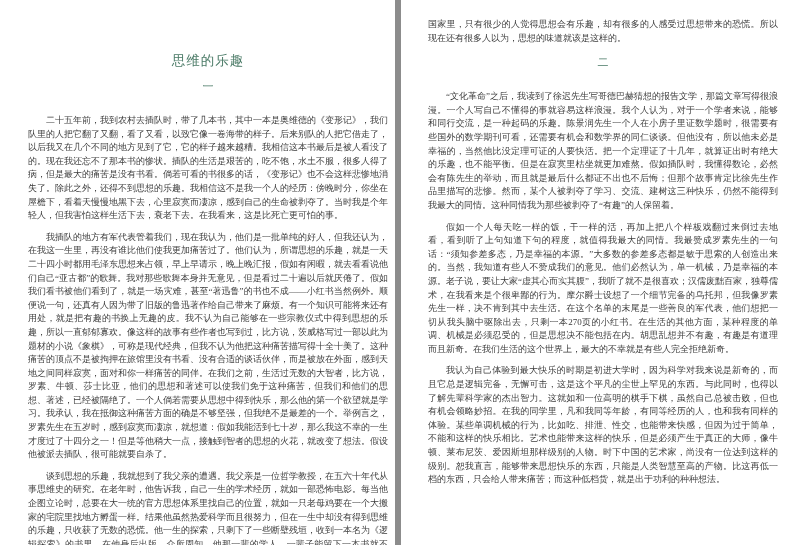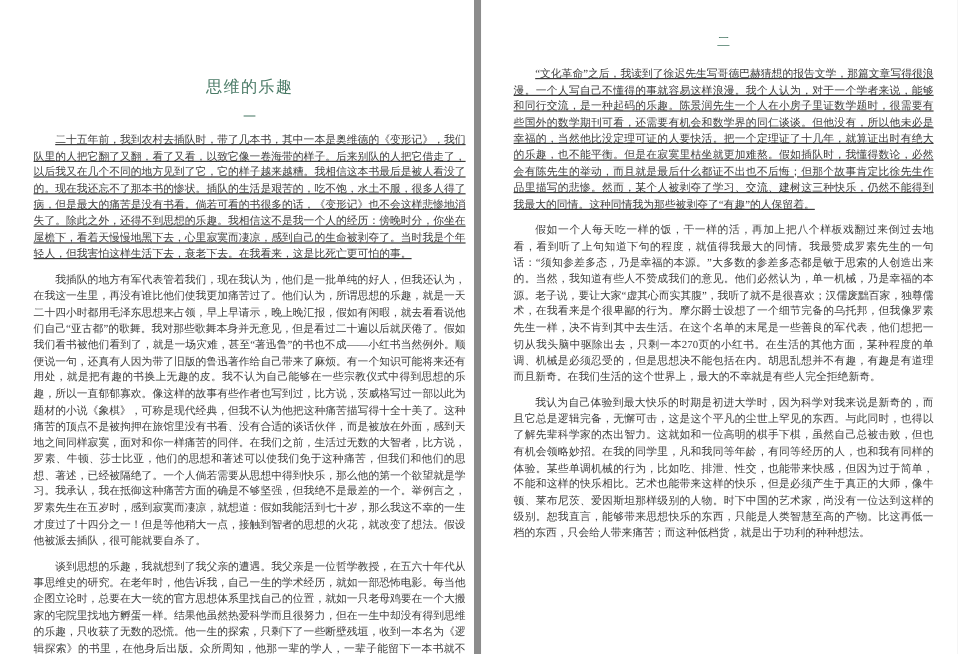--- a/index.html
+++ b/index.html
@@ -16,21 +16,21 @@
     top: 0;
     height: 545px;
     box-sizing: border-box;
     background: var(--page-background, #ffffff);
     overflow: hidden;
     color: var(--body-text-color, #3d3d3d);
   }
   .page-left {
     left: 0;
     width: 395px;
-    padding: 30px 7px 8px 28px;
+    padding: 18px 7px 8px 28px;
   }
   .page-right {
     left: 401px;
     width: 397px;
     padding: 18px 20px 8px 27px;
   }
   .page-divider {
     position: absolute;
     left: 395px;
     top: 0;
@@ -59,21 +59,21 @@
   }
   .para {
     margin: 8px 0 0 0;
     font-size: 9px;
     line-height: 13.6px;
     text-align: justify;
     text-justify: inter-ideograph;
     text-indent: 2em;
     word-break: break-all;
   }
-  .body-text .para:first-of-type { margin-top: 4px; text-decoration: underline; }
+  .body-text .para:first-of-type { margin-top: 20px; }
   .para.continuation {
     margin: 0;
     text-indent: 0;
   }
 </style>
 </head>
 <body>
 
 <div class="screen">
 
@@ -86,20 +86,21 @@
 
         <p class="para">我插队的地方有军代表管着我们，现在我认为，他们是一批单纯的好人，但我还认为，在我这一生里，再没有谁比他们使我更加痛苦过了。他们认为，所谓思想的乐趣，就是一天二十四小时都用毛泽东思想来占领，早上早请示，晚上晚汇报，假如有闲暇，就去看看说他们自己“亚古都”的歌舞。我对那些歌舞本身并无意见，但是看过二十遍以后就厌倦了。假如我们看书被他们看到了，就是一场灾难，甚至“著迅鲁”的书也不成——小红书当然例外。顺便说一句，还真有人因为带了旧版的鲁迅著作给自己带来了麻烦。有一个知识可能将来还有用处，就是把有趣的书换上无趣的皮。我不认为自己能够在一些宗教仪式中得到思想的乐趣，所以一直郁郁寡欢。像这样的故事有些作者也写到过，比方说，茨威格写过一部以此为题材的小说《象棋》，可称是现代经典，但我不认为他把这种痛苦描写得十全十美了。这种痛苦的顶点不是被拘押在旅馆里没有书看、没有合适的谈话伙伴，而是被放在外面，感到天地之间同样寂寞，面对和你一样痛苦的同伴。在我们之前，生活过无数的大智者，比方说，罗素、牛顿、莎士比亚，他们的思想和著述可以使我们免于这种痛苦，但我们和他们的思想、著述，已经被隔绝了。一个人倘若需要从思想中得到快乐，那么他的第一个欲望就是学习。我承认，我在抵御这种痛苦方面的确是不够坚强，但我绝不是最差的一个。举例言之，罗素先生在五岁时，感到寂寞而凄凉，就想道：假如我能活到七十岁，那么我这不幸的一生才度过了十四分之一！但是等他稍大一点，接触到智者的思想的火花，就改变了想法。假设他被派去插队，很可能就要自杀了。</p>
 
         <p class="para">谈到思想的乐趣，我就想到了我父亲的遭遇。我父亲是一位哲学教授，在五六十年代从事思维史的研究。在老年时，他告诉我，自己一生的学术经历，就如一部恐怖电影。每当他企图立论时，总要在大一统的官方思想体系里找自己的位置，就如一只老母鸡要在一个大搬家的宅院里找地方孵蛋一样。结果他虽然热爱科学而且很努力，但在一生中却没有得到思维的乐趣，只收获了无数的恐慌。他一生的探索，只剩下了一些断壁残垣，收到一本名为《逻辑探索》的书里，在他身后出版。众所周知，他那一辈的学人，一辈子能留下一本书就不错。这正是因为在那些年代，有人想把中国人的思想搞得彻底无味。我们这个</p>
       </div>
   </section>
 
   <div class="page-divider"></div>
 
   <section class="page page-right">
+    <p class="para continuation">国家里，只有很少的人觉得思想会有乐趣，却有很多的人感受过思想带来的恐慌。所以现在还有很多人以为，思想的味道就该是这样的。</p>
     <div class="section-marker sec-two">二</div>
     <div class="body-text">
 
         <p class="para">“文化革命”之后，我读到了徐迟先生写哥德巴赫猜想的报告文学，那篇文章写得很浪漫。一个人写自己不懂得的事就容易这样浪漫。我个人认为，对于一个学者来说，能够和同行交流，是一种起码的乐趣。陈景润先生一个人在小房子里证数学题时，很需要有些国外的数学期刊可看，还需要有机会和数学界的同仁谈谈。但他没有，所以他未必是幸福的，当然他比没定理可证的人要快活。把一个定理证了十几年，就算证出时有绝大的乐趣，也不能平衡。但是在寂寞里枯坐就更加难熬。假如插队时，我懂得数论，必然会有陈先生的举动，而且就是最后什么都证不出也不后悔；但那个故事肯定比徐先生作品里描写的悲惨。然而，某个人被剥夺了学习、交流、建树这三种快乐，仍然不能得到我最大的同情。这种同情我为那些被剥夺了“有趣”的人保留着。</p>
 
 
         <p class="para">假如一个人每天吃一样的饭，干一样的活，再加上把八个样板戏翻过来倒过去地看，看到听了上句知道下句的程度，就值得我最大的同情。我最赞成罗素先生的一句话：“须知参差多态，乃是幸福的本源。”大多数的参差多态都是敏于思索的人创造出来的。当然，我知道有些人不赞成我们的意见。他们必然认为，单一机械，乃是幸福的本源。老子说，要让大家“虚其心而实其腹”，我听了就不是很喜欢；汉儒废黜百家，独尊儒术，在我看来是个很卑鄙的行为。摩尔爵士设想了一个细节完备的乌托邦，但我像罗素先生一样，决不肯到其中去生活。在这个名单的末尾是一些善良的军代表，他们想把一切从我头脑中驱除出去，只剩一本270页的小红书。在生活的其他方面，某种程度的单调、机械是必须忍受的，但是思想决不能包括在内。胡思乱想并不有趣，有趣是有道理而且新奇。在我们生活的这个世界上，最大的不幸就是有些人完全拒绝新奇。</p>
 
         <p class="para">我认为自己体验到最大快乐的时期是初进大学时，因为科学对我来说是新奇的，而且它总是逻辑完备，无懈可击，这是这个平凡的尘世上罕见的东西。与此同时，也得以了解先辈科学家的杰出智力。这就如和一位高明的棋手下棋，虽然自己总被击败，但也有机会领略妙招。在我的同学里，凡和我同等年龄，有同等经历的人，也和我有同样的体验。某些单调机械的行为，比如吃、排泄、性交，也能带来快感，但因为过于简单，不能和这样的快乐相比。艺术也能带来这样的快乐，但是必须产生于真正的大师，像牛顿、莱布尼茨、爱因斯坦那样级别的人物。时下中国的艺术家，尚没有一位达到这样的级别。恕我直言，能够带来思想快乐的东西，只能是人类智慧至高的产物。比这再低一档的东西，只会给人带来痛苦；而这种低档货，就是出于功利的种种想法。</p>
       </div>

